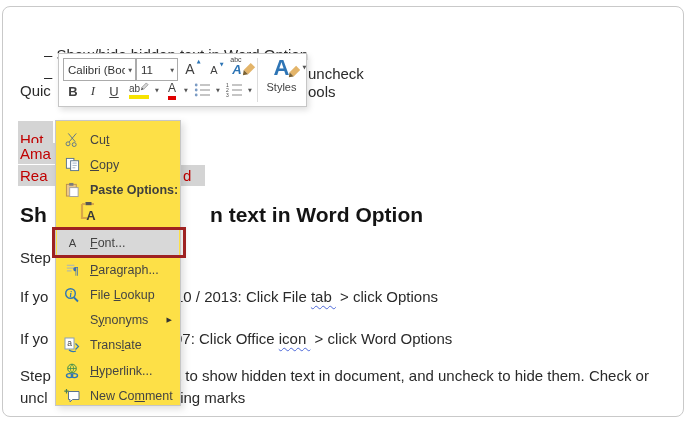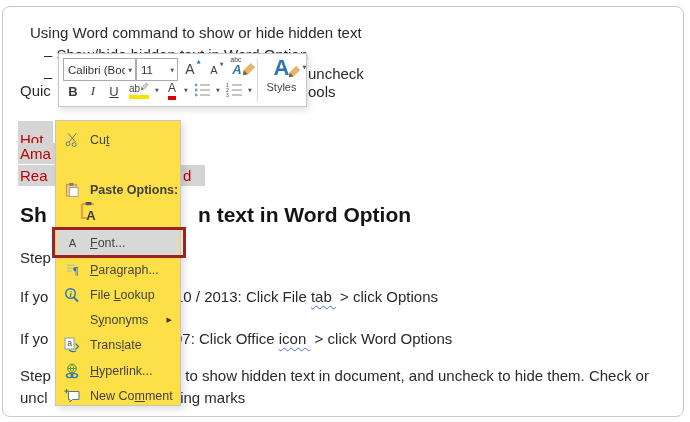--- a/index.html
+++ b/index.html
@@ -46,34 +46,33 @@
   .annotation{position:absolute;left:52px;top:227px;width:128px;height:25px;
               border:3px solid #9e2121;z-index:7;}
   svg{display:block;}
 </style>
 </head>
 <body>
 
 <div class="shot">
   <div class="frame"></div>
 
-  <div class="t" style="left:30px;top:22px">Using Word command to show or hide hidden text</div>
   <div class="t" style="left:44px;top:44px">– Show/hide hidden text in Word Option</div>
   <div class="t" style="left:44px;top:66px">–</div>
   <div class="t" style="left:308px;top:63px">uncheck</div>
   <div class="t" style="left:20px;top:80px">Quic</div>
   <div class="t" style="left:308px;top:81px">ools</div>
 
   <div class="t red sel" style="left:18px;top:121px;padding:8px 10px 0 2px">Hot</div>
   <div class="t red sel" style="left:18px;top:143px;padding:0 10px 0 2px">Ama</div>
   <div class="t red sel" style="left:18px;top:165px;padding:0 10px 0 2px">Rea</div>
   <div class="t red sel" style="left:181px;top:165px;padding:0 14px 0 2px">d</div>
 
   <div class="h" style="left:20px;top:203px">Sh</div>
-  <div class="h" style="left:181px;top:203px;padding-left:17px">n text in Word Option</div>
+  <div class="h" style="left:193px;top:203px;padding-left:17px">n text in Word Option</div>
 
   <div class="t" style="left:20px;top:247px">Step</div>
   <div class="t" style="left:20px;top:286px">If yo</div>
   <div class="t" style="left:175px;top:286px"><span>10 / 2013: Click File </span><span class="wavy">tab&nbsp;</span><span> &gt; click Options</span></div>
   <div class="t" style="left:20px;top:328px">If yo</div>
   <div class="t" style="left:174px;top:328px"><span>07: Click Office </span><span class="wavy">icon&nbsp;</span><span> &gt; click Word Options</span></div>
   <div class="t" style="left:20px;top:365px">Step</div>
   <div class="t" style="left:177px;top:365px">t to show hidden text in document, and uncheck to hide them. Check or</div>
   <div class="t" style="left:20px;top:387px">uncl</div>
   <div class="t" style="left:176px;top:387px">ting marks</div>
@@ -188,20 +187,30 @@
       <span class="ic">
         <svg width="15" height="15" viewBox="0 0 16 16">
             <path d="M4.5 10.5 L12 1.5 M11 10.5 L3.5 1.5" stroke="#5a738e" fill="none"></path>
             <circle cx="3.2" cy="12.6" r="2.1" fill="none" stroke="#5a738e"></circle>
             <circle cx="9.8" cy="13.4" r="2.1" fill="none" stroke="#5a738e"></circle>
           </svg>
       </span>
       <span><span>Cu</span><span class="ac">t</span><span></span></span>
     </div>
 
+    <div class="mi" style="top:31px">
+      <span class="ic">
+        <svg width="15" height="15" viewBox="0 0 16 16">
+            <rect x="1.5" y="1.5" width="8" height="10.5" fill="#fff" stroke="#5a738e"></rect>
+            <rect x="6" y="4" width="8.5" height="10.5" fill="#fff" stroke="#5a738e"></rect>
+            <path d="M8 6.5h4.5 M8 9h4.5 M8 11.5h3" stroke="#9fb0c4"></path>
+          </svg>
+      </span>
+      <span><span></span><span class="ac">C</span><span>opy</span></span>
+    </div>
 
     <div class="mi" style="top:56px">
       <span class="ic">
         <svg width="15" height="15" viewBox="0 0 16 16">
             <rect x="1.5" y="2.5" width="10.5" height="12.5" fill="#ecc889" stroke="#b98f4e"></rect>
             <rect x="4.5" y="1" width="4.5" height="3" fill="#7b7b7b"></rect>
             <rect x="5" y="6" width="9" height="9.5" fill="#fff" stroke="#a0a0a0"></rect>
           </svg>
       </span>
       <span class="boldLbl">Paste Options:</span>

